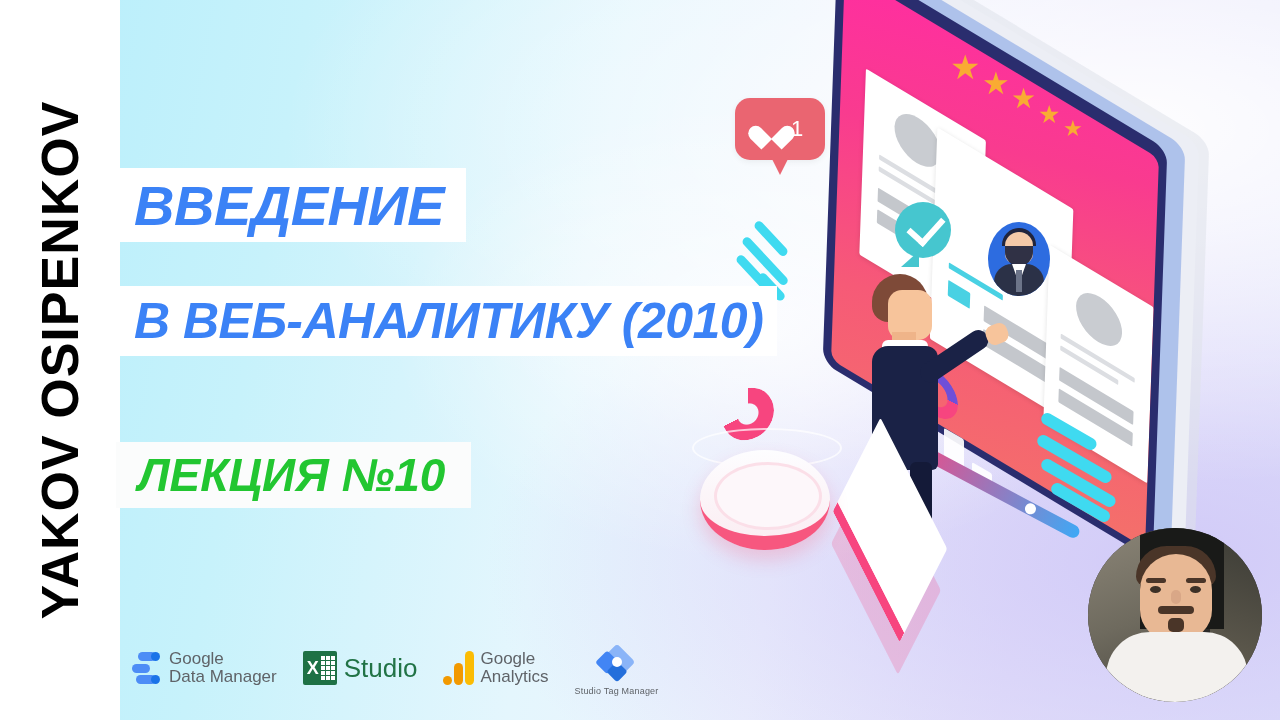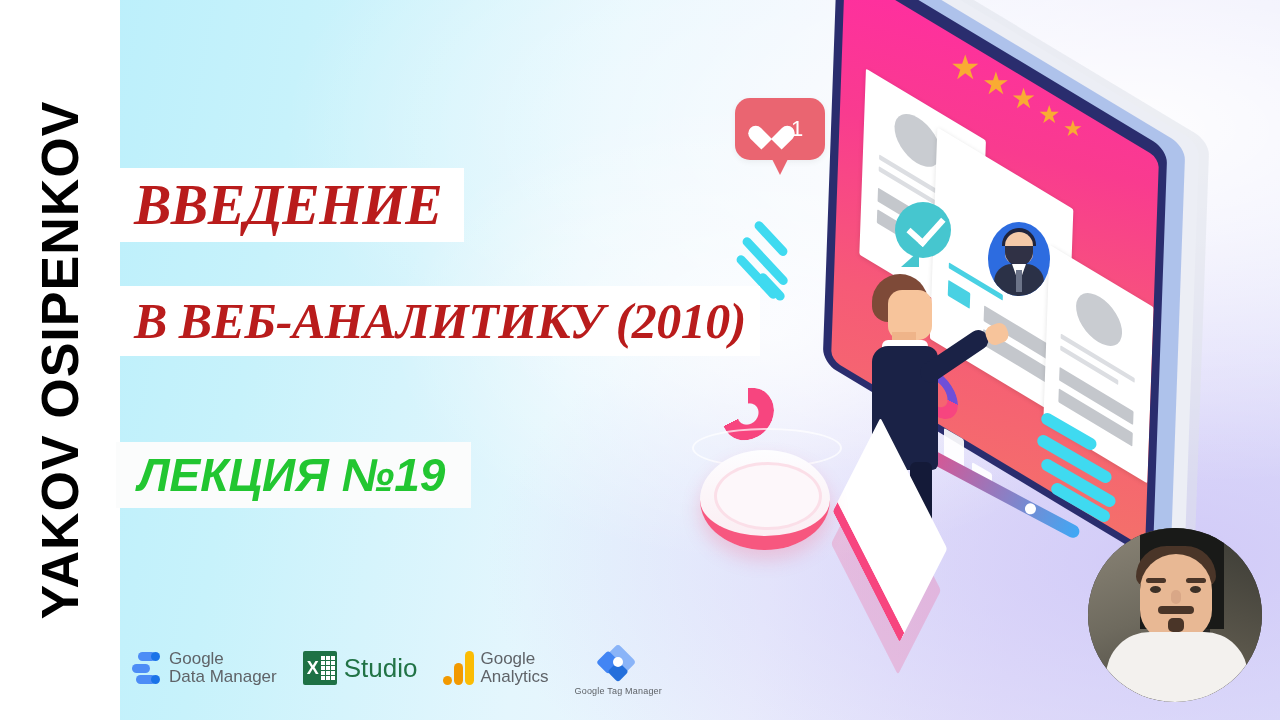--- a/index.html
+++ b/index.html
@@ -28,22 +28,22 @@
   .name-strip span{
     transform:rotate(-90deg);white-space:nowrap;
     font-size:52px;font-weight:700;letter-spacing:1px;color:#000;
     font-family:"Liberation Sans",sans-serif;
   }
 
   
   .title-box{
     position:absolute;background:#ffffff;
     display:flex;align-items:center;
-    font-weight:700;font-style:italic;color:#b91c1c;
-    font-family:Liberation Serif, serif;
+    font-weight:700;font-style:italic;color:#3b82f6;
+    font-family:Liberation Sans, sans-serif;
     letter-spacing:-0.5px;
   }
   #title1{left:116px;top:168px;height:74px;padding:0 22px 0 18px;font-size:56px;}
   #title2{left:116px;top:286px;height:70px;padding:0 14px 0 18px;font-size:50px;}
   #lecture{
     left:116px;top:442px;height:66px;padding:0 26px 0 22px;
     background:#fbfcfc;color:#22c631;font-size:46px;
     font-weight:700;font-style:italic;
     display:flex;align-items:center;position:absolute;
     font-family:"Liberation Sans",sans-serif;
@@ -345,21 +345,21 @@
     <div class="cyl"></div>
     <div class="cyl-in"></div>
   </div>
 
   <div class="name-strip">
     <span>YAKOV OSIPENKOV</span>
   </div>
 
   <div class="title-box" id="title1">ВВЕДЕНИЕ</div>
   <div class="title-box" id="title2">В ВЕБ-АНАЛИТИКУ (2010)</div>
-  <div id="lecture">ЛЕКЦИЯ №19</div>
+  <div id="lecture">ЛЕКЦИЯ №10</div>
 
   <div class="logos">
 
     <div class="logo">
       <div class="gds-icon">
         <i style="left:6px;top:0px;width:18px;"></i>
         <i class="dot" style="left:19px;top:0px;"></i>
         <i style="left:0px;top:12px;width:18px;"></i>
         <i style="left:4px;top:23px;width:20px;"></i>
         <i class="dot" style="left:19px;top:23px;"></i>
@@ -393,21 +393,21 @@
 
     <div class="logo gtm">
       <div class="gtm-icon">
         <svg width="44" height="44" viewBox="0 0 44 44">
           <rect x="9" y="9" width="26" height="26" rx="4" transform="rotate(45 22 22)" fill="#8ab4f8"></rect>
           <rect x="4" y="14" width="17" height="17" rx="3" transform="rotate(45 12.5 22)" fill="#4285f4"></rect>
           <rect x="15" y="24" width="15" height="15" rx="3" transform="rotate(45 22 31)" fill="#246fdb"></rect>
           <circle cx="22" cy="22" r="5" fill="#ffffff"></circle>
         </svg>
       </div>
-      <div class="gtm-text">Google Tag Manager</div>
+      <div class="gtm-text">Studio Tag Manager</div>
     </div>
 
   </div>
 
   <div class="avatar">
     <div class="av-bgL"></div>
     <div class="av-bgR"></div>
     <div class="av-dark"></div>
     <div class="av-hair"></div>
     <div class="av-head"></div>

